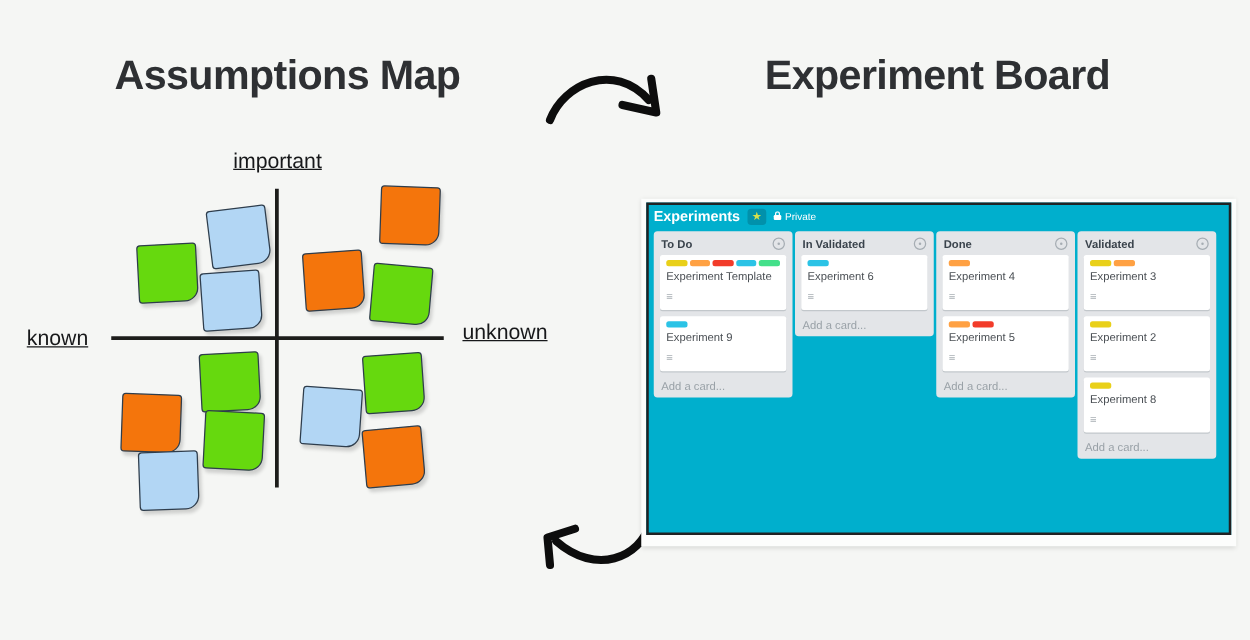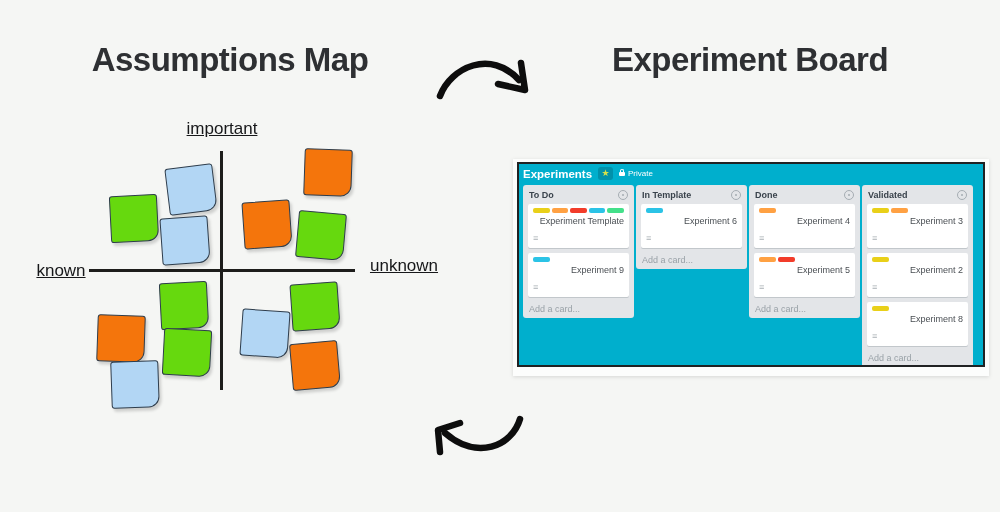--- a/index.html
+++ b/index.html
@@ -11,21 +11,21 @@
   .big-title {
     position:absolute; font-size:33px; font-weight:bold;
     color:#2e3033; letter-spacing:-0.5px; text-align:center;
   }
   .title-left  { left:78px;  top:41px; width:304px; }
   .title-right { left:600px; top:41px; width:300px; }
 
   .axis-label { position:absolute; font-size:17px; color:#17181a; text-align:center;text-decoration:underline; }
   .lbl-top    { left:172px; top:119px; width:100px; }
   .lbl-bottom { left:160px; top:393px; width:126px; }
-  .lbl-left   { left:27px;  top:261px; width:68px; }
+  .lbl-left   { left:12px;  top:261px; width:68px; }
   .lbl-right  { left:364px; top:256px; width:80px; }
 
   .axis-v { position:absolute; left:220px; top:151px; width:3px;  height:239px; background:#1d1d1b; }
   .axis-h { position:absolute; left:89px;  top:269px; width:266px; height:3px;  background:#1d1d1b; }
 
   .note {
     position:absolute; width:46px; height:45px;
     border:1.5px solid #2e3d4c; border-radius:3px 3px 11px 3px;
     box-shadow:2px 3px 3px rgba(0,0,0,0.16);
   }
@@ -33,21 +33,21 @@
   .arrows { position:absolute; left:0; top:0; pointer-events:none; }
   .arrow  { stroke:#0d0d0d; stroke-width:6.5; fill:none; stroke-linecap:round; stroke-linejoin:round; }
 
   
   .board-shot {
     position:absolute; left:513px; top:159px; width:476px;
     background:#fcfdfc; padding:3px 4px 9px; box-sizing:border-box;
     box-shadow:0 1px 4px rgba(0,0,0,0.13);
   }
   .board {
-    position:relative; height:205px; box-sizing:border-box;
+    position:relative; height:266px; box-sizing:border-box;
     background:#00afcd; border:2px solid #202223; overflow:hidden;
   }
   .board-header { display:flex; align-items:center; gap:6px; padding:3px 4px 2px; }
   .board-name { font-size:11.5px; font-weight:bold; color:#fff; }
   .star-chip {
     width:15px; height:13px; background:#0191ab; border-radius:3px;
     display:flex; align-items:center; justify-content:center;
   }
   .star { font-size:9px; color:#d5e04b; line-height:1; }
   .privacy { display:flex; gap:3px; font-size:8px; color:#fff; }
@@ -70,21 +70,21 @@
   .list-menu::after {
     content:""; position:absolute; left:2.5px; top:2.5px; width:2px; height:2px;
     background:#a6adb3; border-radius:50%;
   }
   .card {
     background:#fff; border-radius:2px; box-shadow:0 1px 0 #c2c7cb;
     padding:4px 5px 3px; margin-bottom:5px;
   }
   .chips { display:flex; gap:2px; margin-bottom:3px; }
   .chip  { width:17px; height:5px; border-radius:2px; }
-  .card-title { font-size:9px; color:#4a4f54; margin-bottom:1px;text-align:right; }
+  .card-title { font-size:9px; color:#4a4f54; margin-bottom:1px; }
   .desc { font-size:9px; color:#a9b0b5; line-height:1; }
   .add-card { font-size:9px; color:#99a1a7; padding:2px 1px 1px; }
 </style>
 </head>
 <body>
 
 <div class="canvas">
 
   <div class="big-title title-left">Assumptions Map</div>
   <div class="big-title title-right">Experiment Board</div>
@@ -144,21 +144,21 @@
                 <span class="chip" style="background: rgb(43, 195, 230);"></span>
                 <span class="chip" style="background: rgb(67, 224, 138);"></span>
               </div><div class="card-title">Experiment Template</div><span class="desc">≡</span></div>
             <div class="card"><div class="chips">
                 <span class="chip" style="background: rgb(43, 195, 230);"></span>
               </div><div class="card-title">Experiment 9</div><span class="desc">≡</span></div>
             <div class="add-card">Add a card...</div>
           </div>
           <div class="list">
             <div class="list-header">
-              <span class="list-title">In Template</span>
+              <span class="list-title">In Validated</span>
               <span class="list-menu"></span>
             </div>
             <div class="card"><div class="chips">
                 <span class="chip" style="background: rgb(43, 195, 230);"></span>
               </div><div class="card-title">Experiment 6</div><span class="desc">≡</span></div>
             <div class="add-card">Add a card...</div>
           </div>
           <div class="list">
             <div class="list-header">
               <span class="list-title">Done</span>

